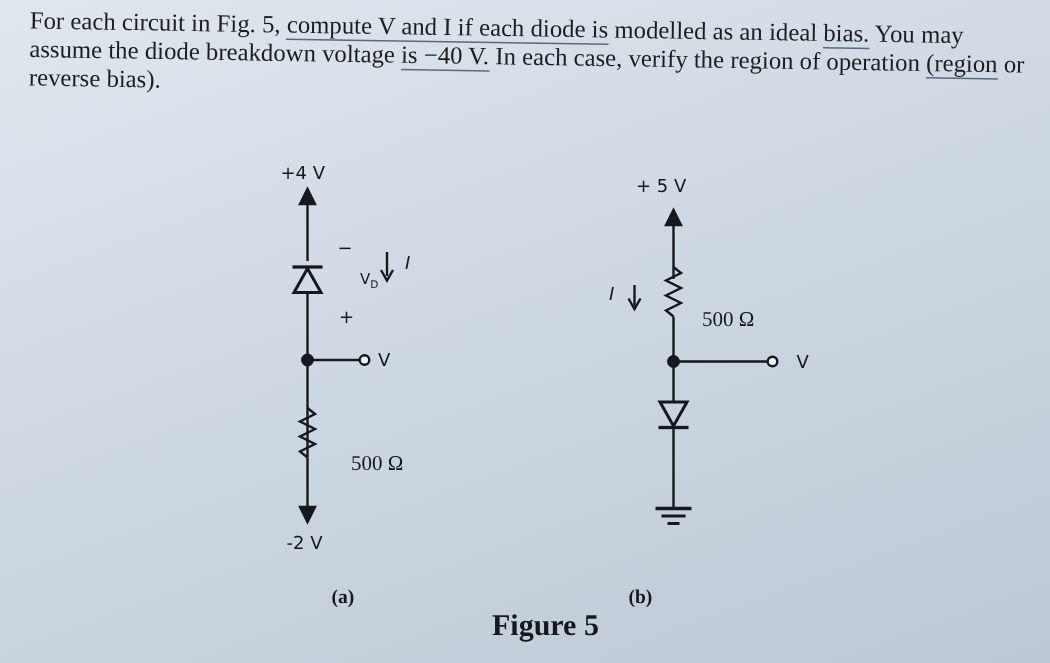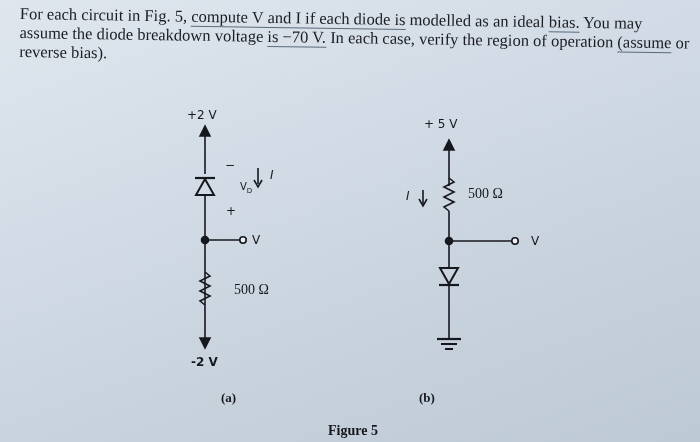--- a/index.html
+++ b/index.html
@@ -4,29 +4,29 @@
 <style>
   html,body{margin:0;padding:0;}
   body{width:700px;height:442px;overflow:hidden;
     background:linear-gradient(160deg,#dfe6ee 0%,#d3dce6 35%,#c6d1dc 70%,#bdc9d5 100%);
     font-family:"Liberation Serif",serif;color:#1b1d22;position:relative;}
   .problem{position:absolute;left:20px;top:4px;width:672px;font-size:16.5px;line-height:19px;
     transform:rotate(0.9deg);transform-origin:left top;}
   .problem p{margin:0;}
   .u{border-bottom:1px solid #5a6a7a;}
   .lbl{position:absolute;font-family:"DejaVu Sans",sans-serif;font-size:12px;color:#16181d;}
-  .val{position:absolute;font-family:"Liberation Serif",serif;font-size:14px;color:#16181d;}
+  .val{position:absolute;font-family:"Liberation Serif",serif;font-size:14px;color:#16181d;margin-top:20px;}
   .cap{position:absolute;font-family:"Liberation Serif",serif;font-weight:bold;font-size:13px;color:#16181d;}
   svg{position:absolute;left:0;top:0;}
 </style>
 </head>
 <body>
 
 <div class="problem">
-  <p><span>For each circuit in Fig. 5, </span><span class="u">compute V and I if each diode is</span><span> modelled as an ideal </span><span class="u">bias.</span><span> You may assume the diode breakdown voltage </span><span class="u">is −70 V.</span><span> In each case, verify the region of operation </span><span class="u">(assume</span><span> or reverse bias).</span></p>
+  <p><span>For each circuit in Fig. 5, </span><span class="u">compute V and I if each diode is</span><span> modelled as an ideal </span><span class="u">bias.</span><span> You may assume the diode breakdown voltage </span><span class="u">is −40 V.</span><span> In each case, verify the region of operation </span><span class="u">(region</span><span> or reverse bias).</span></p>
 </div>
 
 <svg width="700" height="442" viewBox="0 0 700 442">
   <g stroke="#16181d" stroke-width="1.6" fill="none">
 
     <g>
       <line x1="205" y1="134" x2="205" y2="174"></line>
       <polygon points="200,136 205,126 210,136" fill="#16181d"></polygon>
 
       <line x1="195" y1="178" x2="215" y2="178" stroke-width="2.2"></line>
@@ -60,29 +60,29 @@
       <line x1="437" y1="339" x2="461" y2="339" stroke-width="2.2"></line>
       <line x1="441" y1="344" x2="457" y2="344" stroke-width="2"></line>
       <line x1="445" y1="349" x2="453" y2="349" stroke-width="2"></line>
 
       <line x1="423" y1="190" x2="423" y2="204"></line>
       <polyline points="419,199 423,206 427,199"></polyline>
     </g>
   </g>
 </svg>
 
-<span class="lbl" style="left:187px;top:108px;">+2 V</span>
+<span class="lbl" style="left:187px;top:108px;">+4 V</span>
 <span class="lbl" style="left:225px;top:158px;">−</span>
 <span class="lbl" style="left:240px;top:181px;font-size:10px;"><span>V</span><sub style="font-size:7px">D</sub></span>
 <span class="lbl" style="left:226px;top:204px;">+</span>
 <span class="lbl" style="left:270px;top:168px;font-style:italic;">I</span>
 <span class="lbl" style="left:252px;top:233px;">V</span>
 <span class="val" style="left:234px;top:282px;">500 Ω</span>
-<span class="lbl" style="left:191px;top:355px;font-weight:bold;">-2 V</span>
+<span class="lbl" style="left:191px;top:355px;">-2 V</span>
 <span class="cap" style="left:221px;top:390px;">(a)</span>
 
 <span class="lbl" style="left:424px;top:117px;">+ 5 V</span>
 <span class="lbl" style="left:406px;top:189px;font-style:italic;">I</span>
 <span class="val" style="left:468px;top:186px;">500 Ω</span>
 <span class="lbl" style="left:531px;top:234px;">V</span>
 <span class="cap" style="left:419px;top:390px;">(b)</span>
 
-<span class="cap" style="left:328px;top:423px;font-size:14px;">Figure 5</span>
+<span class="cap" style="left:328px;top:406px;font-size:20px;">Figure 5</span>
 
 </body></html>

